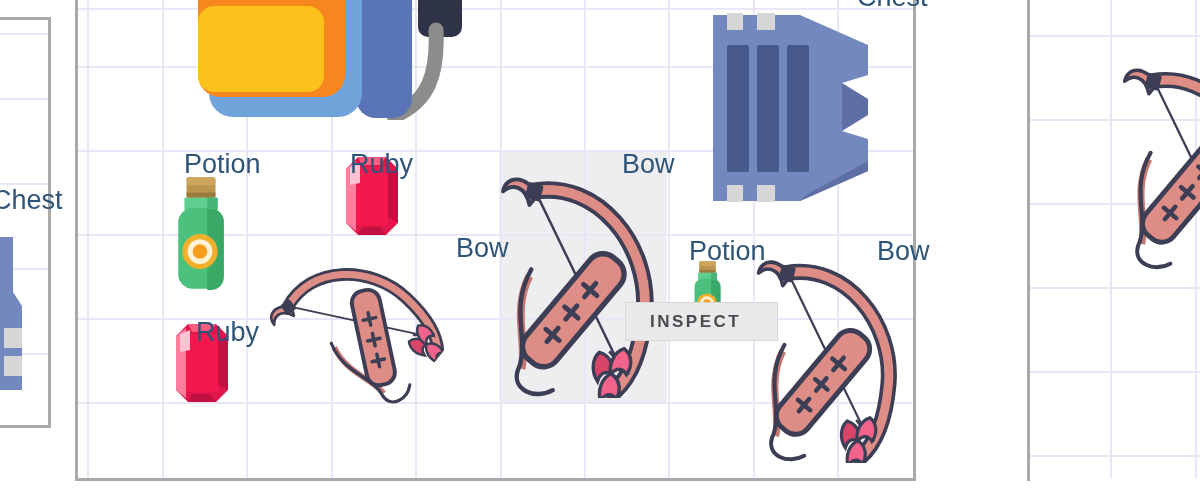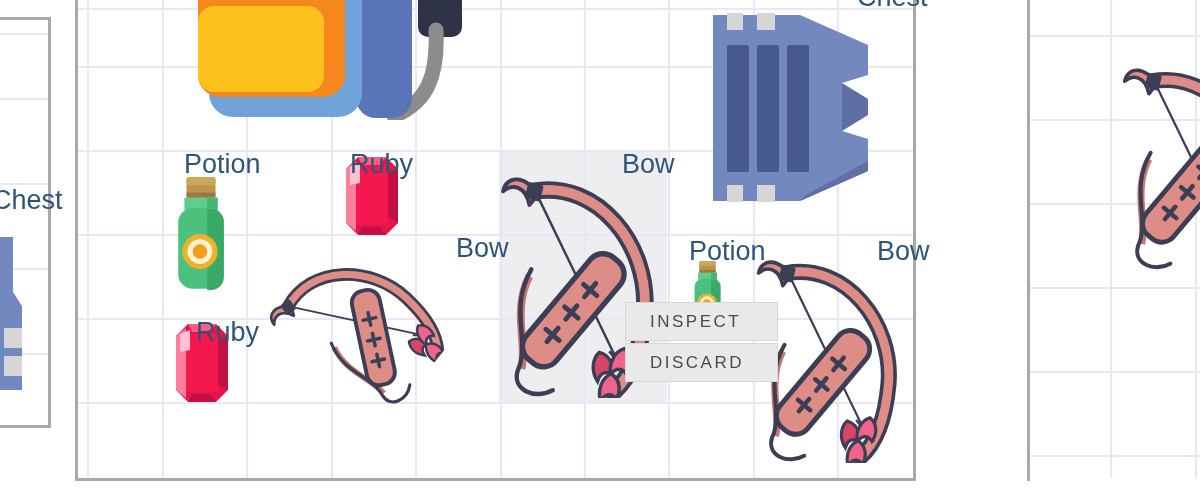--- a/index.html
+++ b/index.html
@@ -21,21 +21,21 @@
       repeating-linear-gradient(180deg,#e9e6f7 0 2px,transparent 2px 84px);
     background-position:80px 0px,0px 35px;}
   .hl{position:absolute;left:499px;top:150px;width:168px;height:252px;background:#eeedf0;z-index:1;}
   .b-center{left:75px;top:-10px;width:835px;height:485px;border:3px solid #a9a9a9;z-index:3;}
   .b-left{left:-6px;top:17px;width:54px;height:405px;border:3px solid #a9a9a9;border-left:none;z-index:3;}
   .b-right{left:1027px;top:0;width:176px;height:481px;border-left:3px solid #a9a9a9;z-index:3;}
   .item{position:absolute;z-index:4;}
   .label{position:absolute;z-index:5;font-size:27px;color:#2e5478;white-space:nowrap;line-height:23px;}
   .menu{position:absolute;left:625px;top:302px;width:153px;z-index:6;}
   .menu-btn{box-sizing:border-box;height:39px;background:#e9e9e9;border:1px solid #d7d7d7;
-    margin-bottom:2px;line-height:37px;padding-left:24px;font-weight:normal;
+    margin-bottom:2px;line-height:37px;padding-left:24px;font-weight:bold;
     letter-spacing:2.5px;font-size:17px;color:#4a4a52;cursor:pointer;}
   .rotB{transform:rotate(-52deg);}
 </style>
 </head>
 <body>
 
 <svg width="0" height="0" style="position:absolute">
   <defs>
     <symbol id="sym-bow" viewBox="0 0 170 240">
       <path d="M40,36 L130,222" stroke="#3b3e54" stroke-width="2.5" fill="none"></path>
@@ -170,18 +170,15 @@
     </svg>
 
   <svg class="item" style="left:1122px;top:56px;width:152px;height:215px" viewBox="0 0 170 240">
       <use href="#sym-bow"></use>
     </svg>
 
   <div class="menu">
     <div class="menu-btn">
       <span>INSPECT</span>
     </div>
-    <div class="menu-btn">
-      <span>DISCARD</span>
-    </div>
   </div>
 
 </div>
 
 </body></html>

